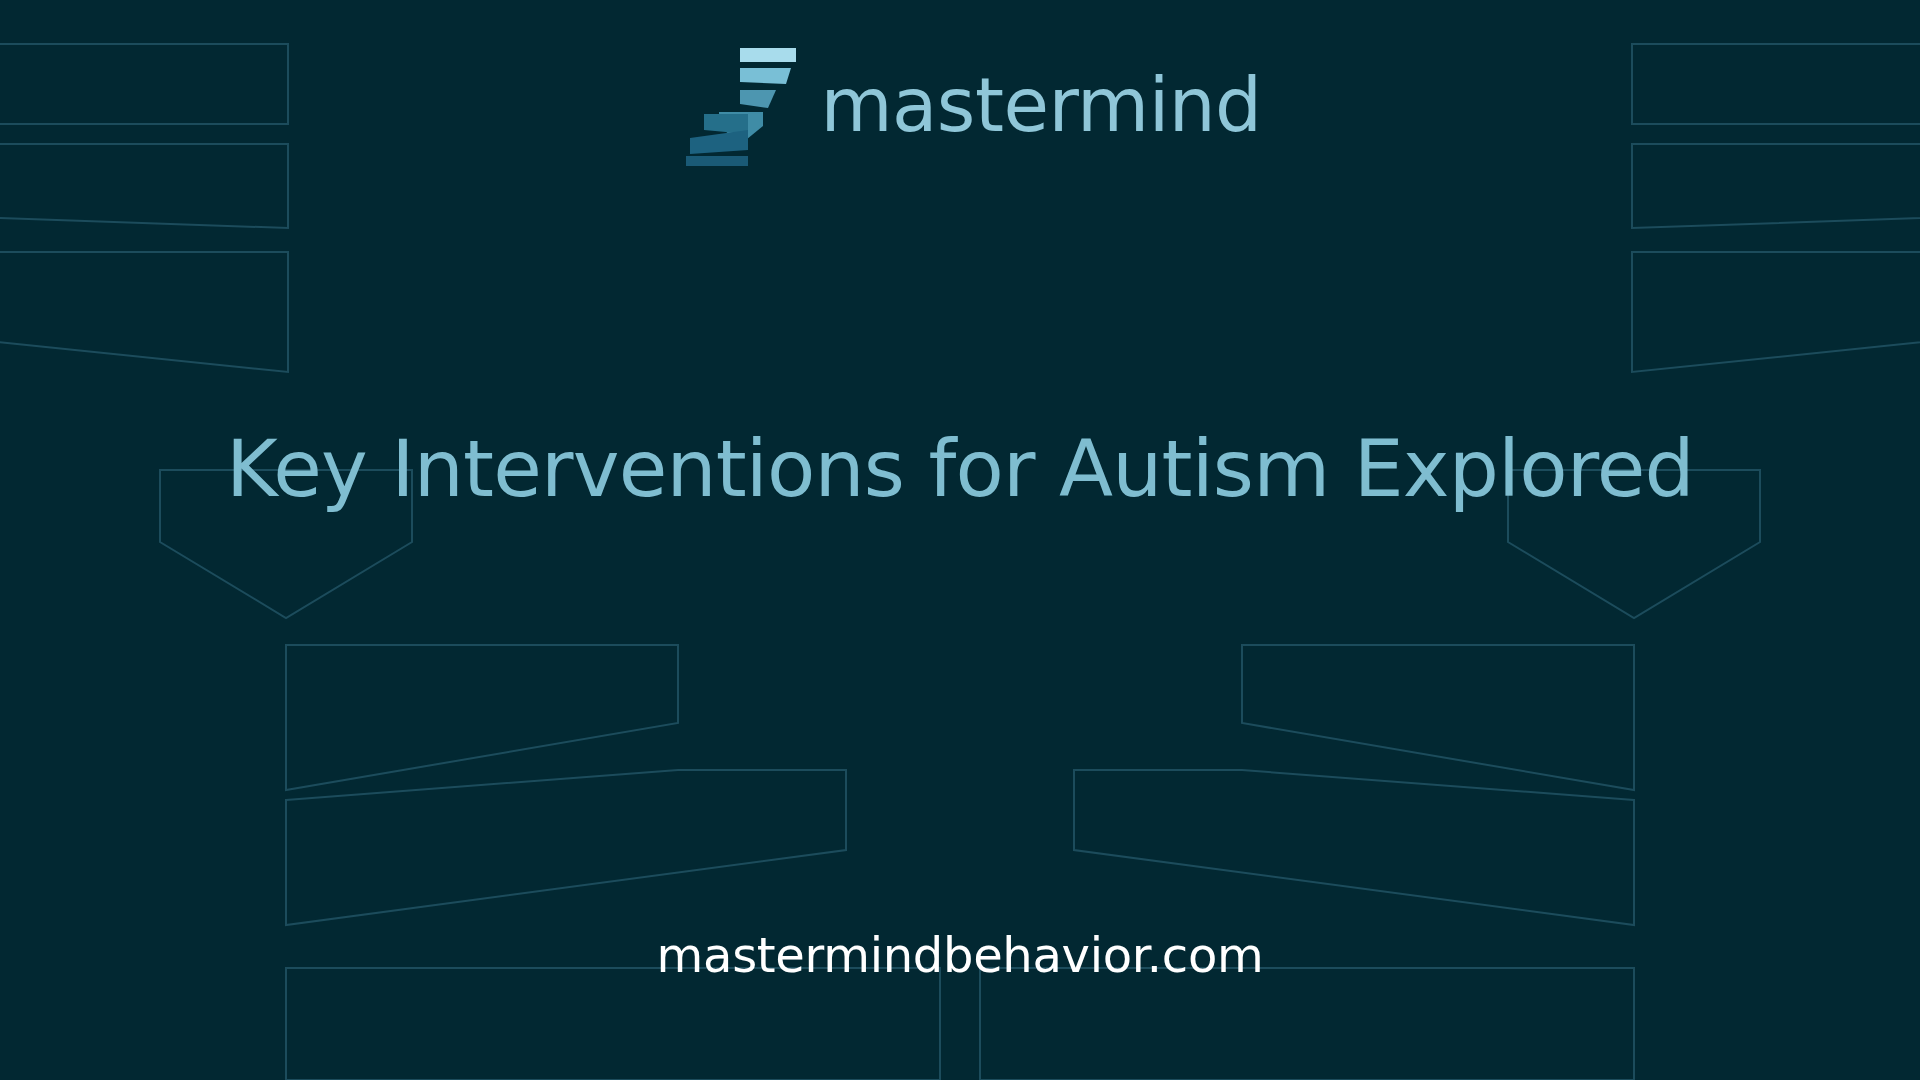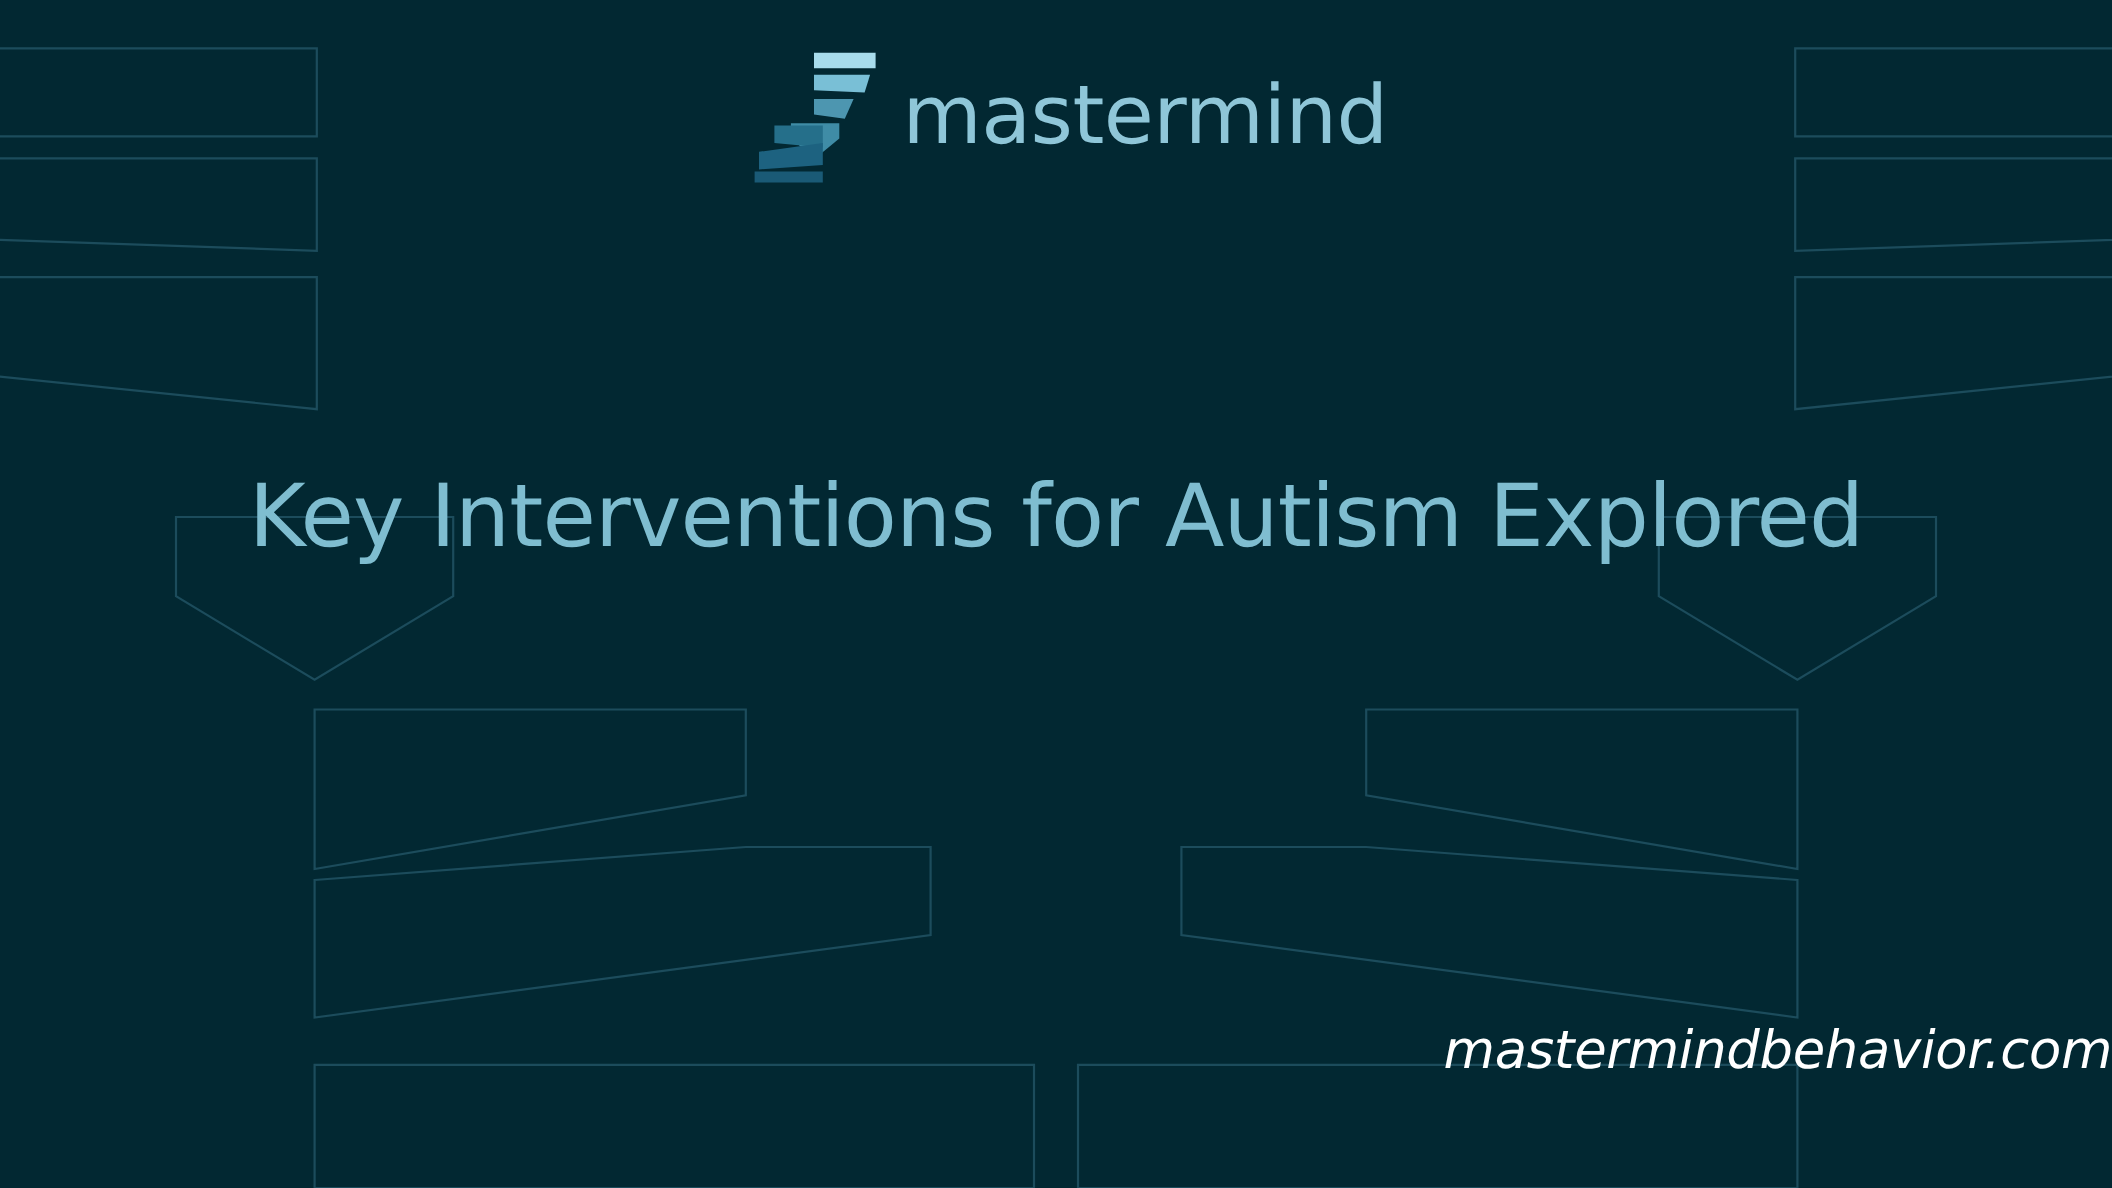--- a/index.html
+++ b/index.html
@@ -80,23 +80,22 @@
   }
 
   
   #footer-wrap {
     position:absolute;
     left:0; right:0;
     top:920px;
     height:70px;
     display:flex;
     align-items:center;
-    justify-content:flex-end;
+    justify-content:center;
     z-index:3;
-    font-style:italic;
   }
   #footer-url {
     font-family:"DejaVu Sans", sans-serif;
     font-size:48px;
     font-weight:400;
     color:#ffffff;
     letter-spacing:-0.3px;
     line-height:1;
     white-space:nowrap;
   }

